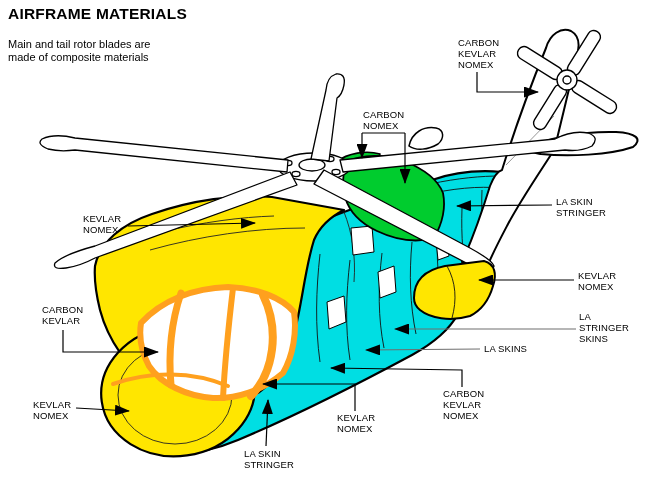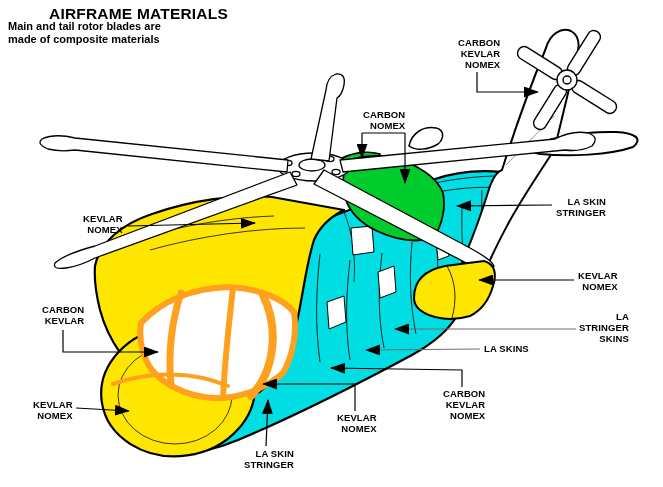--- a/index.html
+++ b/index.html
@@ -1,24 +1,24 @@
 <!DOCTYPE html>
 <html><head>
 <meta charset="utf-8">
 <style>
   html,body{margin:0;padding:0;background:#fff;}
   .stage{position:relative;width:663px;height:487px;background:#ffffff;
          font-family:"Liberation Sans",sans-serif;overflow:hidden;}
   .stage svg{position:absolute;left:0;top:0;}
   .title{position:absolute;left:8px;top:5px;font-size:15.5px;font-weight:bold;
-         letter-spacing:.2px;color:#000;margin-left:41px;}
-  .subtitle{position:absolute;left:8px;top:20px;font-size:11px;font-weight:bold;
+         letter-spacing:.2px;color:#000;}
+  .subtitle{position:absolute;left:8px;top:38px;font-size:11px;font-weight:normal;
          line-height:13px;white-space:pre-line;color:#000;}
-  .lbl{position:absolute;font-size:9.5px;font-weight:bold;line-height:11px;
-       white-space:pre-line;color:#000;letter-spacing:.1px;text-align:right;}
+  .lbl{position:absolute;font-size:9.5px;font-weight:normal;line-height:11px;
+       white-space:pre-line;color:#000;letter-spacing:.1px;}
 </style>
 </head>
 <body>
 
 <div class="stage">
 
   <svg width="663" height="487" viewBox="0 0 663 487">
     <defs>
       <marker id="arw" markerUnits="userSpaceOnUse" markerWidth="15" markerHeight="11" refX="14" refY="5.5" orient="auto">
         <path d="M0,0 L15,5.5 L0,11 Z" fill="#000"></path>

